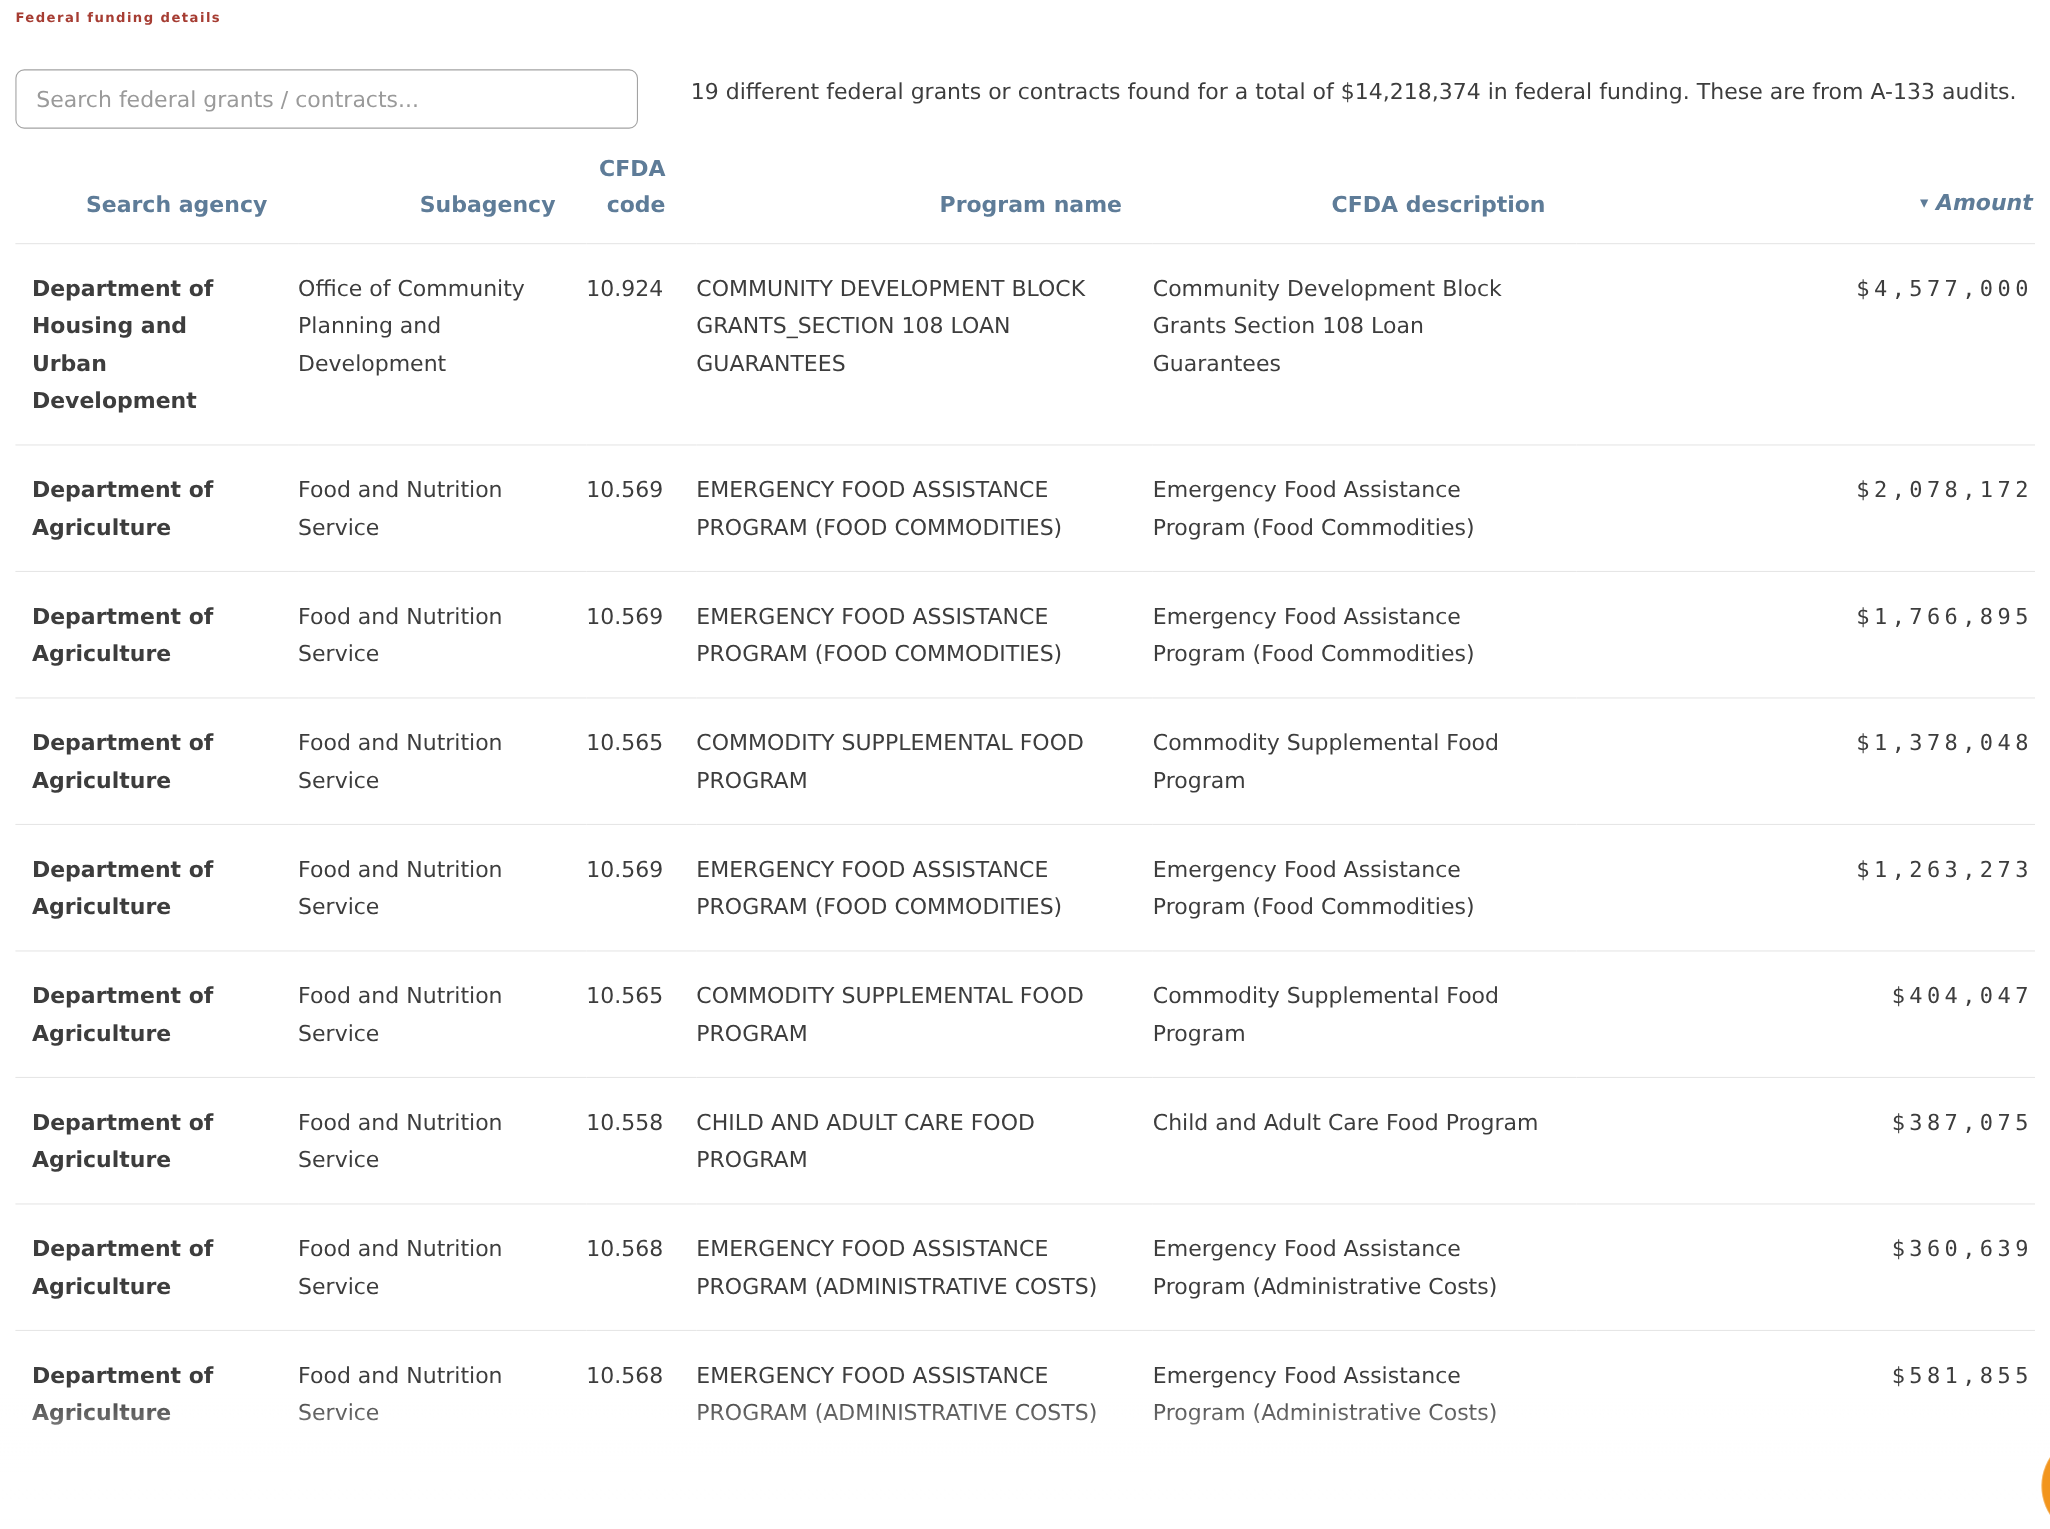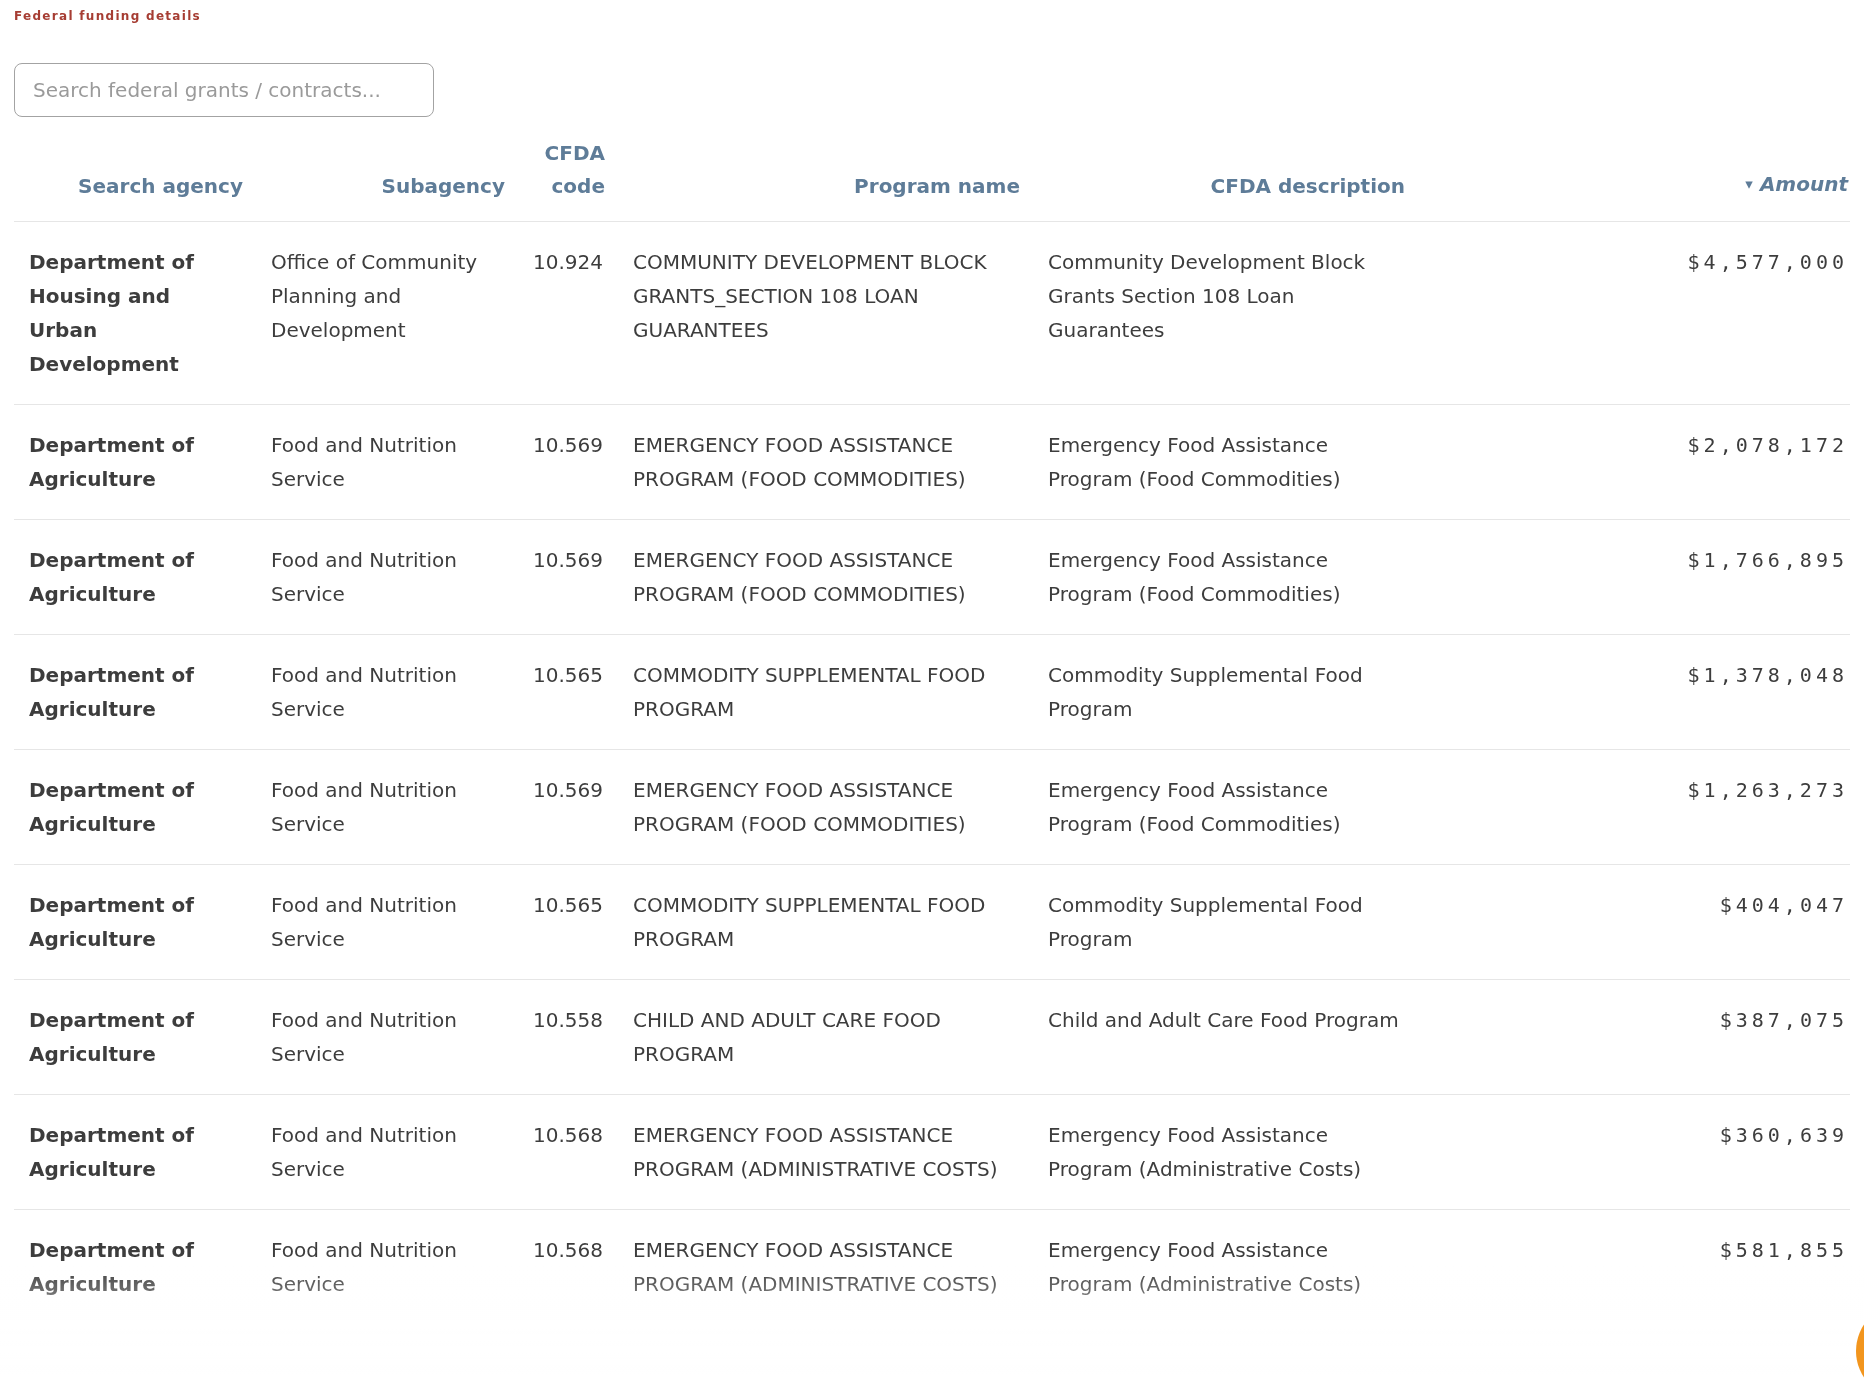--- a/index.html
+++ b/index.html
@@ -19,21 +19,21 @@
     letter-spacing: 1.3px;
     color: var(--title-accent, #a63d33);
   }
   .controls-row {
     display: flex;
     align-items: flex-start;
     margin-top: 40px;
   }
   .search-input {
     flex: 0 0 auto;
-    width: 420px;
+    width: 566px;
     height: 54px;
     border: 1px solid #a3a3a3;
     border-radius: 8px;
     padding: 0 18px;
     font-family: "DejaVu Sans", "Liberation Sans", sans-serif;
     font-size: 20px;
     color: var(--body-text, #3d3d3d);
     outline: none;
     background: #fff;
   }
@@ -113,20 +113,21 @@
     cursor: pointer;
   }
 </style>
 </head>
 <body>
 
 <h1 class="page-title">Federal funding details</h1>
 
 <div class="controls-row">
   <input type="text" class="search-input" placeholder="Search federal grants / contracts..." style="">
+  <p class="summary">19 different federal grants or contracts found for a total of $14,218,374 in federal funding. These are from A-133 audits.</p>
 </div>
 
 <table class="funding-table">
   <colgroup>
     <col class="c-agency">
       <col class="c-subagency">
       <col class="c-cfda">
     <col class="c-program">
       <col class="c-description">
       <col class="c-amount">

